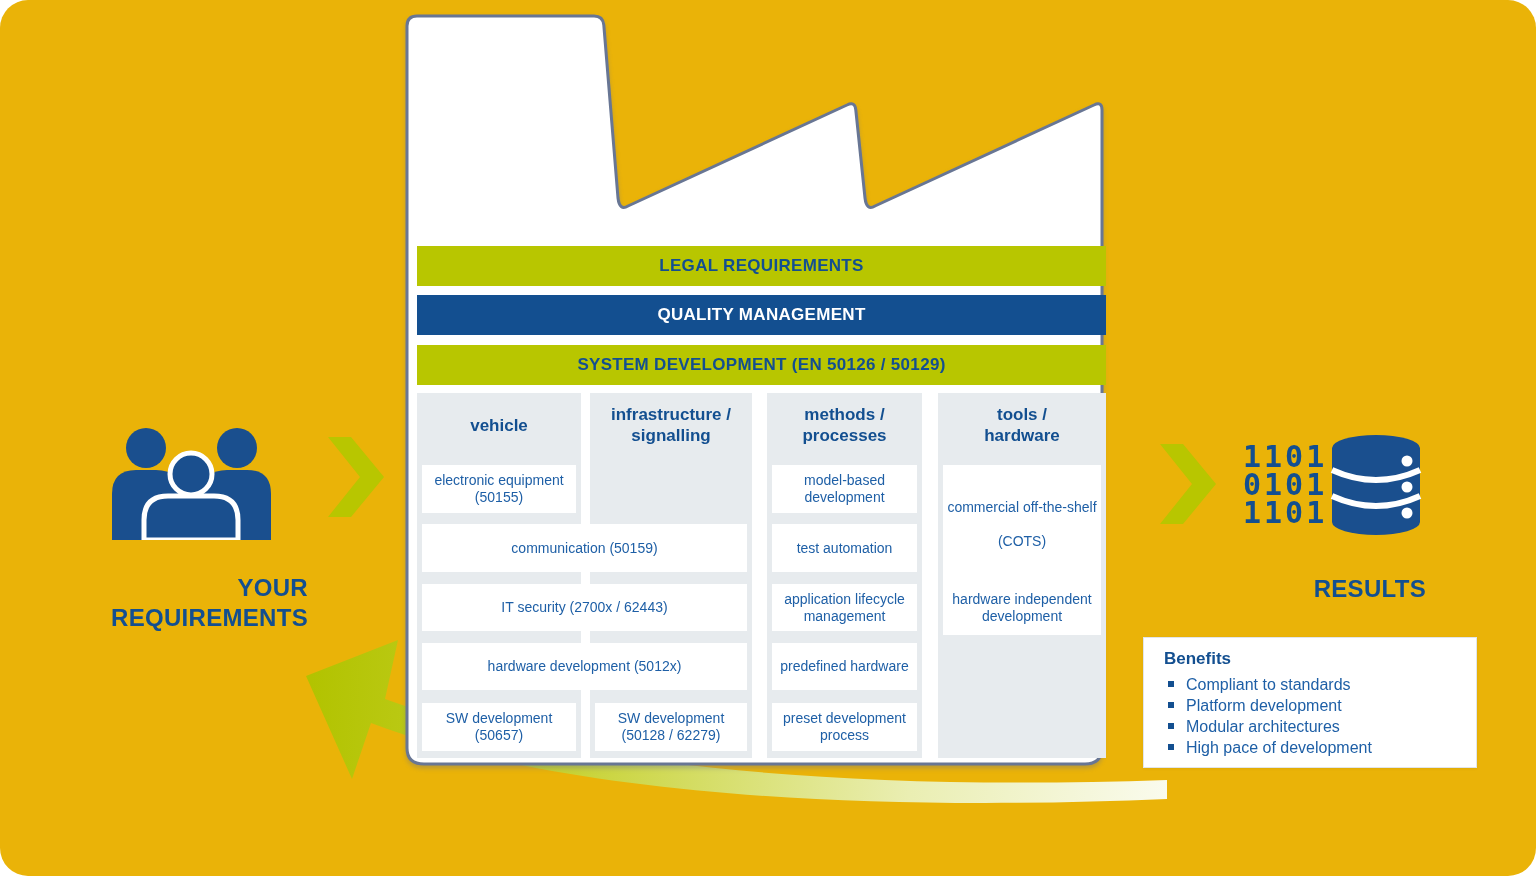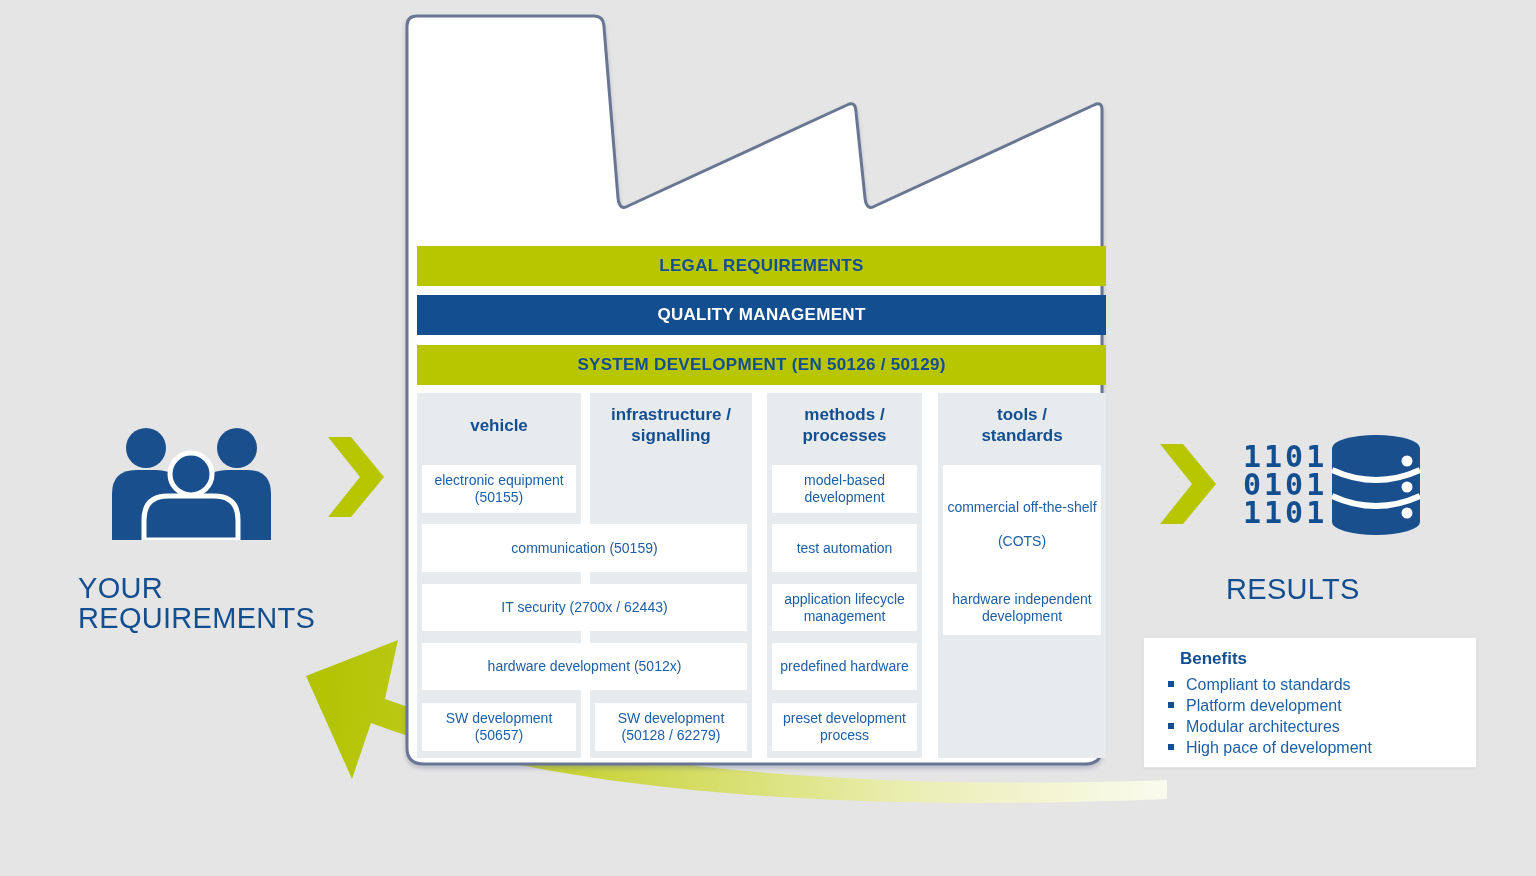--- a/index.html
+++ b/index.html
@@ -1,49 +1,49 @@
 <!DOCTYPE html>
 <html style="--green: #b8c600; --blue: #134f90; --text_blue: #1e5fa6; --outline: #687694; --column_bg: #e7ebee;"><head>
 <meta charset="utf-8">
 <style>
   :root{
     --green:#b8c600; --blue:#134f90; --text_blue:#1e5fa6;
     --outline:#687694; --column_bg:#e7ebee;
   }
   html,body{margin:0;padding:0;background:#fff;}
-  #stage{position:relative;width:1536px;height:876px;background:#e5e5e5;overflow:hidden;
-         font-family:"Liberation Sans",sans-serif;}
+  #stage{position:relative;width:1536px;height:876px;background:#eab308;overflow:hidden;
+         font-family:"Liberation Sans",sans-serif;border-radius:28px;}
   svg{display:block;}
   .abs{position:absolute;}
 
   
   #factory-content{position:absolute;left:417px;top:246px;width:689px;height:512px;}
   .banner{position:absolute;left:0;width:689px;height:40px;display:flex;align-items:center;
           justify-content:center;font-weight:bold;font-size:17px;letter-spacing:.3px;}
   .banner.green{background:var(--green);color:var(--blue);}
   .banner.blue{background:var(--blue);color:#fff;}
 
   .col{position:absolute;top:147px;height:365px;background:var(--column_bg);}
   .col-header{display:flex;flex-direction:column;align-items:center;justify-content:center;
               height:64px;font-weight:bold;font-size:17px;color:var(--blue);line-height:21px;text-align:center;}
   .wbox{position:absolute;background:#fff;display:flex;flex-direction:column;align-items:center;
         justify-content:center;text-align:center;color:var(--text_blue);font-size:14px;
         line-height:17px;padding:2px;box-sizing:border-box;}
 
   
-  .big-label{position:absolute;text-align:left;font-weight:normal;font-size:29px;
+  .big-label{position:absolute;text-align:right;font-weight:bold;font-size:24px;
              line-height:30px;color:var(--blue);letter-spacing:.3px;}
   #binary{position:absolute;left:1232px;top:443px;width:92px;color:var(--blue);
           font-family:"DejaVu Sans Mono",monospace;font-weight:bold;font-size:30px;
           line-height:28px;letter-spacing:3px;margin-left:11px;}
 
   
   #benefits{position:absolute;left:1143px;top:637px;width:334px;height:131px;background:#fff;
             border:1px solid #e1e5ea;box-sizing:border-box;box-shadow:0 1px 3px rgba(0,0,0,.05);}
-  #benefits h3{margin:11px 0 5px 36px;font-size:17px;color:var(--blue);}
+  #benefits h3{margin:11px 0 5px 20px;font-size:17px;color:var(--blue);}
   #benefits ul{margin:0;padding:0 0 0 20px;list-style:none;}
   #benefits li{position:relative;padding-left:22px;font-size:16px;line-height:21px;color:var(--text_blue);}
   #benefits li::before{content:"";position:absolute;left:4px;top:7px;width:6px;height:6px;background:var(--blue);}
 </style>
 </head>
 <body>
 
 <div id="stage">
 
   <svg class="abs" style="left:0;top:0;" width="1536" height="876" viewBox="0 0 1536 876">
@@ -86,21 +86,21 @@
     </div>
     <div class="col" style="left:350px;width:155px;">
       <div class="col-header">
         <span>methods /</span>
         <span>processes</span>
       </div>
     </div>
     <div class="col" style="left:521px;width:168px;">
       <div class="col-header">
         <span>tools /</span>
-        <span>standards</span>
+        <span>hardware</span>
       </div>
     </div>
 
     <div class="wbox" style="left:5px;top:219px;width:154px;height:48px;">electronic equipment (50155)</div>
     <div class="wbox" style="left:5px;top:278px;width:325px;height:48px;">communication (50159)</div>
     <div class="wbox" style="left:5px;top:338px;width:325px;height:47px;">IT security (2700x / 62443)</div>
     <div class="wbox" style="left:5px;top:397px;width:325px;height:47px;">hardware development (5012x)</div>
     <div class="wbox" style="left:5px;top:457px;width:154px;height:48px;">SW development (50657)</div>
     <div class="wbox" style="left:178px;top:457px;width:152px;height:48px;">SW development (50128 / 62279)</div>
 

